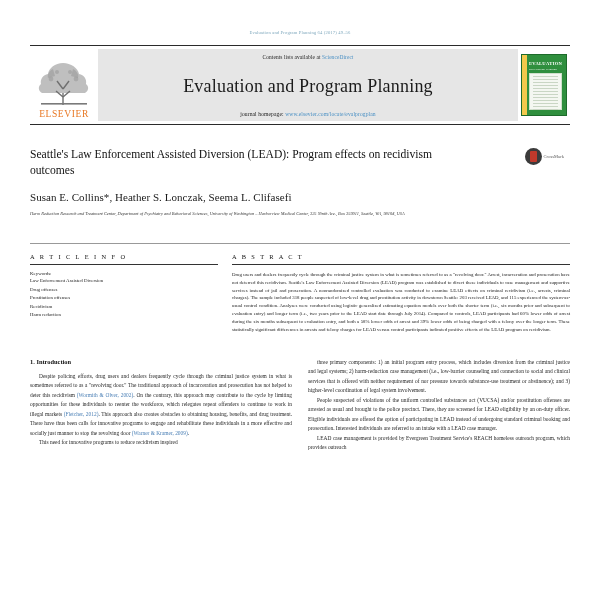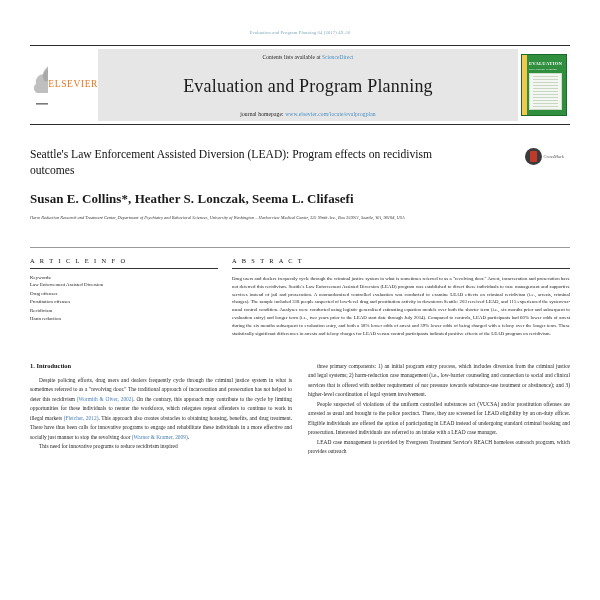--- a/index.html
+++ b/index.html
@@ -36,20 +36,21 @@
   .masthead {
     display: flex;
     align-items: stretch;
     height: 72px;
   }
   .elsevier-box {
     width: 68px;
     flex: 0 0 68px;
     background: #ffffff;
     display: flex;
+    flex-direction: column;
     align-items: center;
     justify-content: flex-end;
     padding-bottom: 2px;
   }
   .tree {
     width: 58px; height: 50px;
     position: relative;
     overflow: hidden;
   }
   .tree svg { display:block; }
@@ -170,24 +171,23 @@
     background: #c0392b;
     border-radius: 1px;
   }
   .cm-label {
     font-size: 4.4px;
     color: #555;
     letter-spacing: 0.1px;
   }
   .authors {
     margin-top: 11px;
-    font-size: 13px;
+    font-size: 11px;
     color: #1a1a1a;
     letter-spacing: 0.05px;
-    font-weight: bold;
   }
   .affil {
     margin-top: 7px;
     font-size: 4.4px;
     line-height: 1.6;
     color: #3a3a3a;
     font-style: italic;
     width: 520px;
   }
 

